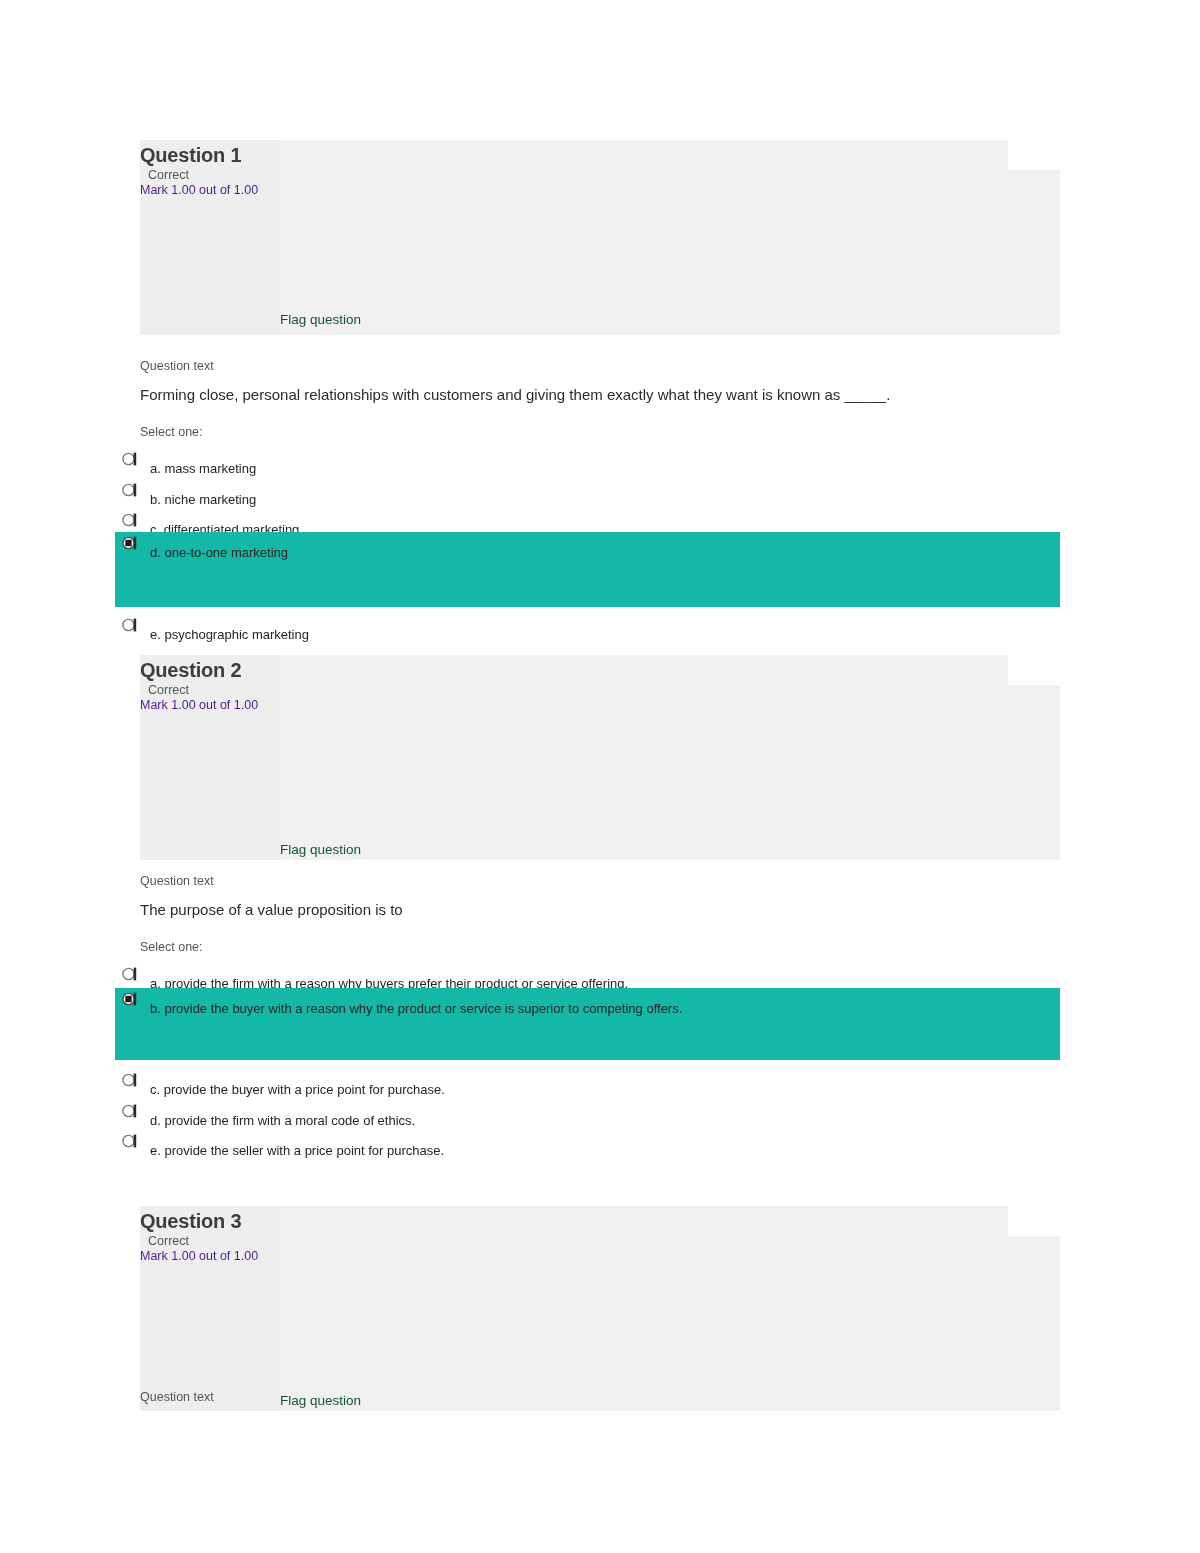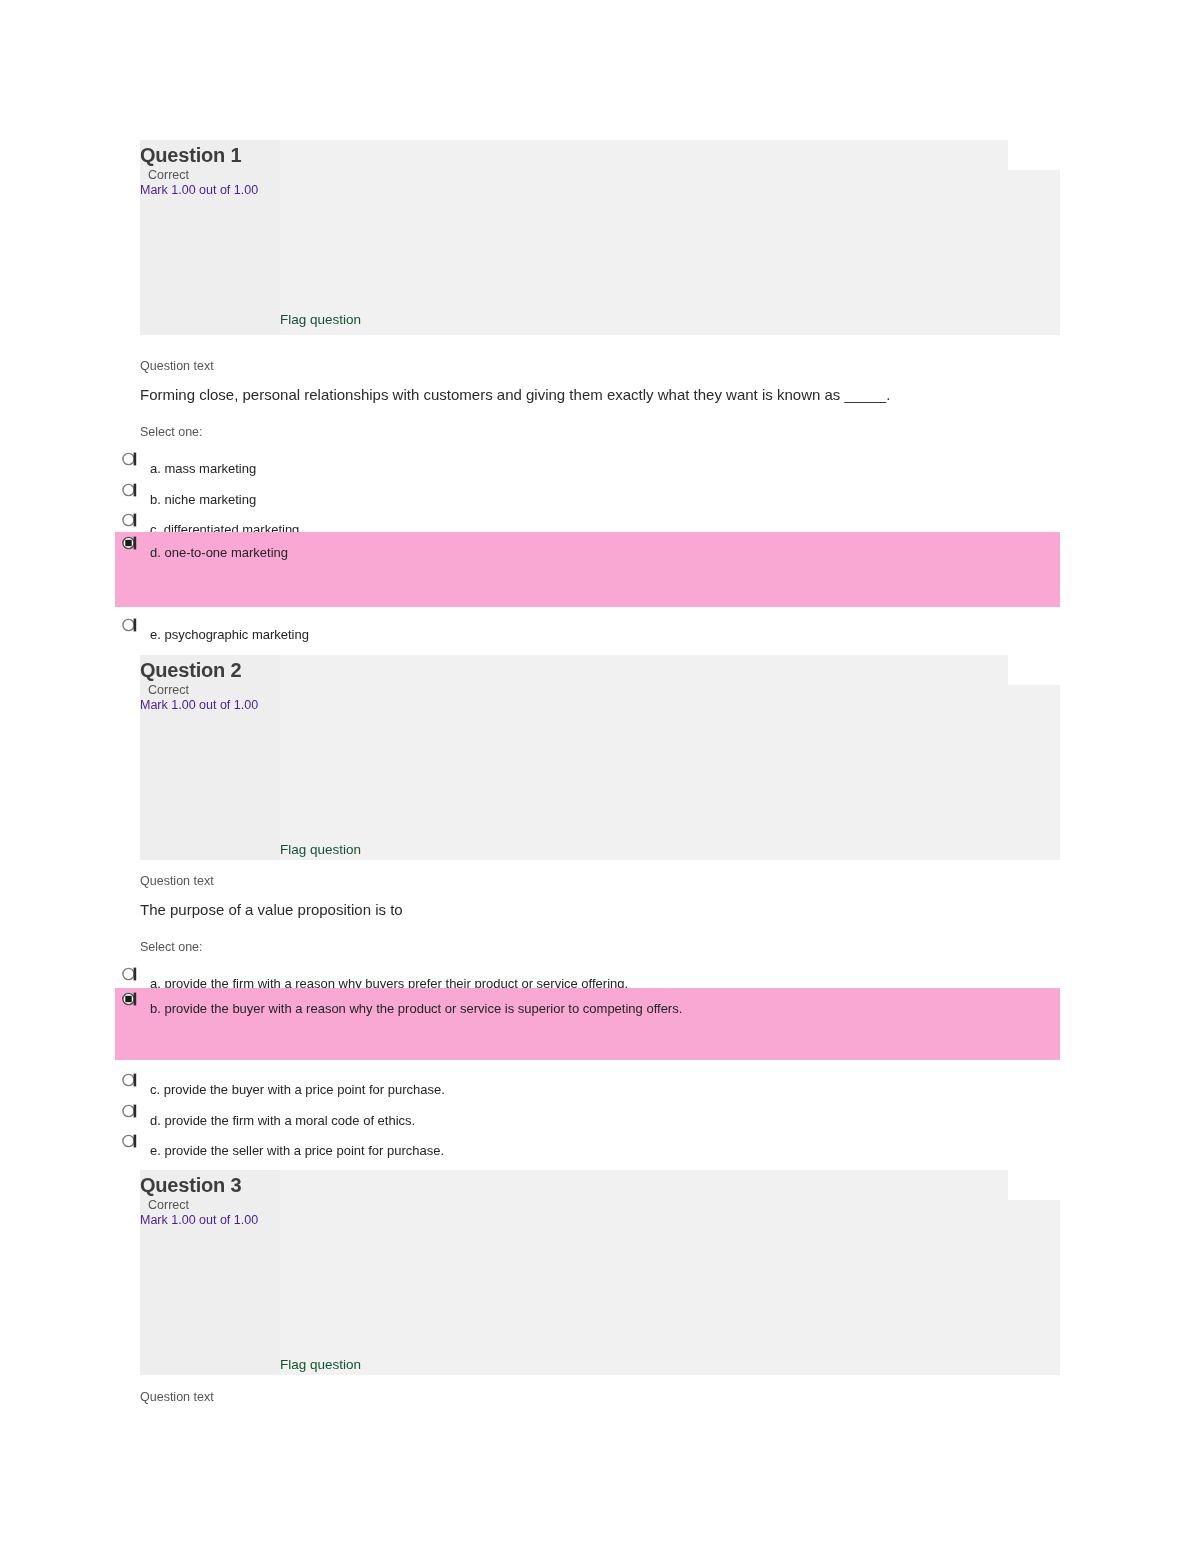--- a/index.html
+++ b/index.html
@@ -125,21 +125,21 @@
     white-space: nowrap;
   }
 
   
   .opt {
     position: absolute;
     left: 115px;
     width: 945px;
   }
   .opt-hl {
-    background: #f9a8d4;
+    background: #14b8a6;
     text-decoration: underline;
   }
   .opt-radio {
     position: absolute;
     left: 6px;
     top: 2px;
     width: 18px;
     height: 18px;
   }
   .opt-text {
@@ -288,21 +288,21 @@
           <circle cx="7.5" cy="9" r="5.6" fill="#ffffff" stroke="#7a7a7a" stroke-width="1.4"></circle>
           <rect x="12.6" y="2.6" width="2.6" height="12.8" fill="#2b2b2b"></rect>
         </svg>
       </span>
       <span class="opt-text">e. provide the seller with a price point for purchase.</span>
     </div>
   </div>
 
   <div class="question-block" style="top:1170px;">
 
-    <div class="qheader" style="height:259px;">
+    <div class="qheader" style="height:259px;margin-top:36px;">
       <div class="qheader-topbar"></div>
       <div class="qheader-body" style="height:175px;"></div>
       <div class="qheader-leftcol" style="height:205px;"></div>
       <div class="q-title">Question 3</div>
       <div class="q-state">Correct</div>
       <div class="q-grade">Mark 1.00 out of 1.00</div>
       <div class="q-flag" style="top:187px;">Flag question</div>
     </div>
 
     <div class="q-label" style="top:220px;">Question text</div>

